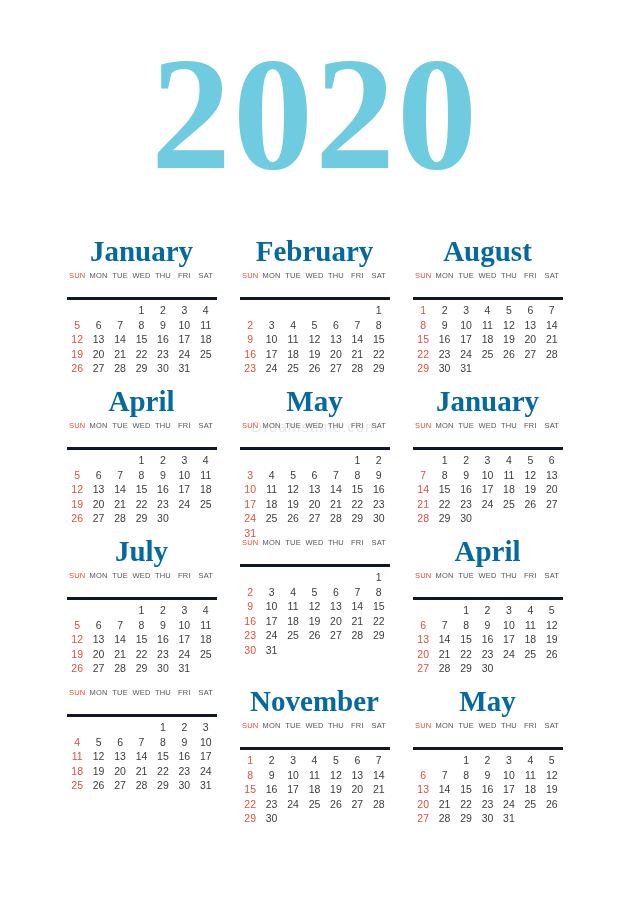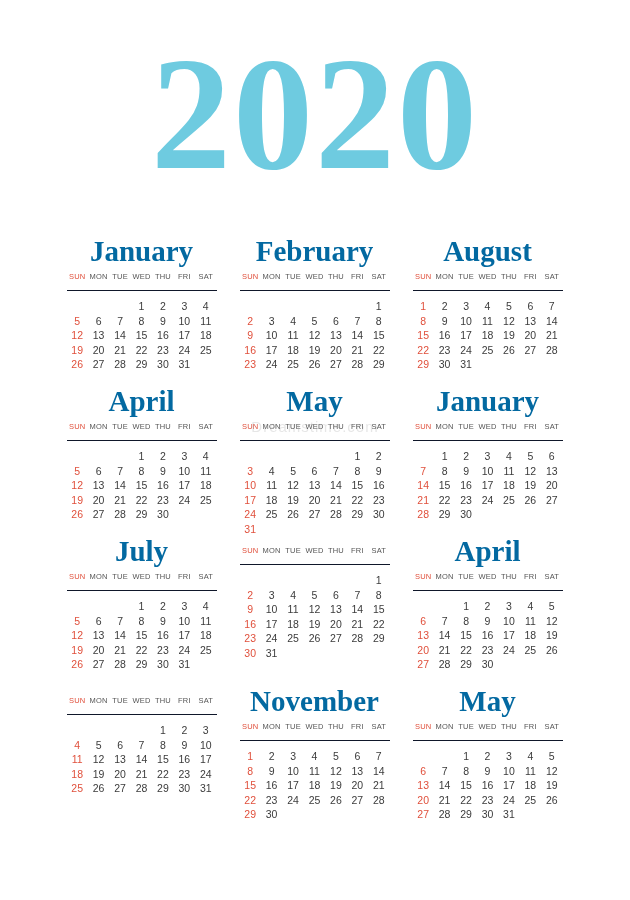--- a/index.html
+++ b/index.html
@@ -60,23 +60,23 @@
     line-height: 26px;
     color: #0369a1;
     text-align: center;
     margin-bottom: 7px;
   }
 
   .weekdays {
     display: grid;
     grid-template-columns: repeat(7, 1fr);
     width: 150px;
-    margin: 8px auto;
-    border-bottom: 1px solid #0f172a;
-    padding-bottom: 8px;
+    margin: 0 auto;
+    border-bottom: 3px solid #0f172a;
+    padding-bottom: 16px;
   }
 
   .weekday {
     font-size: 7.5px;
     line-height: 10px;
     text-align: center;
     color: #555555;
     letter-spacing: 0.2px;
   }
 

